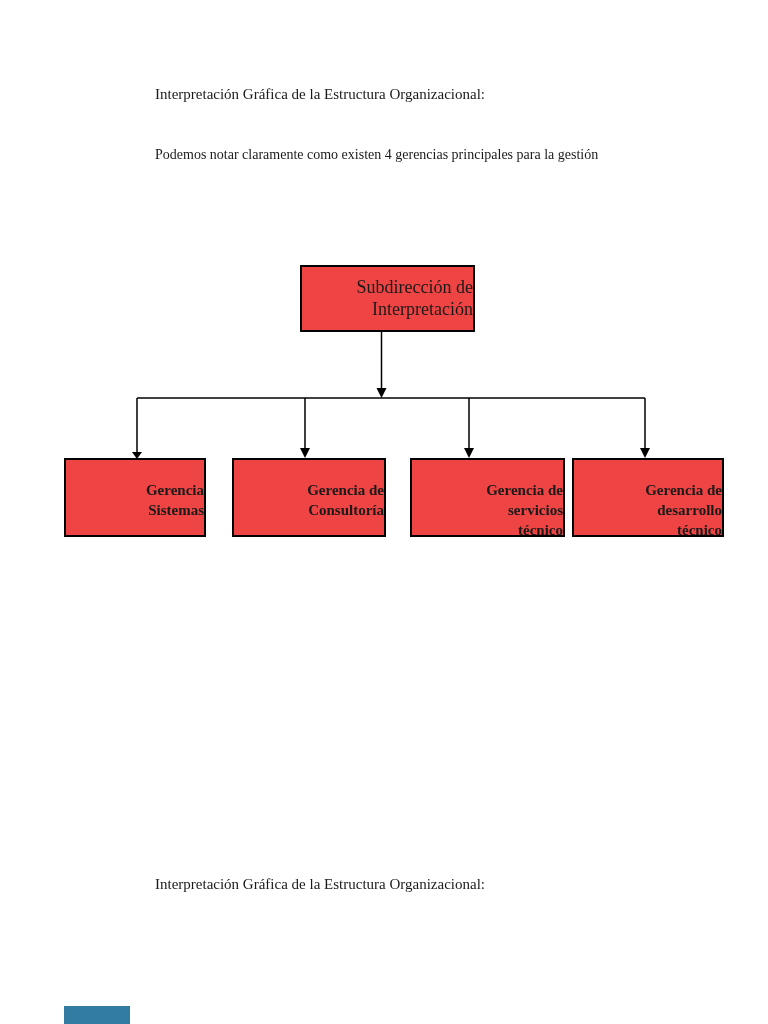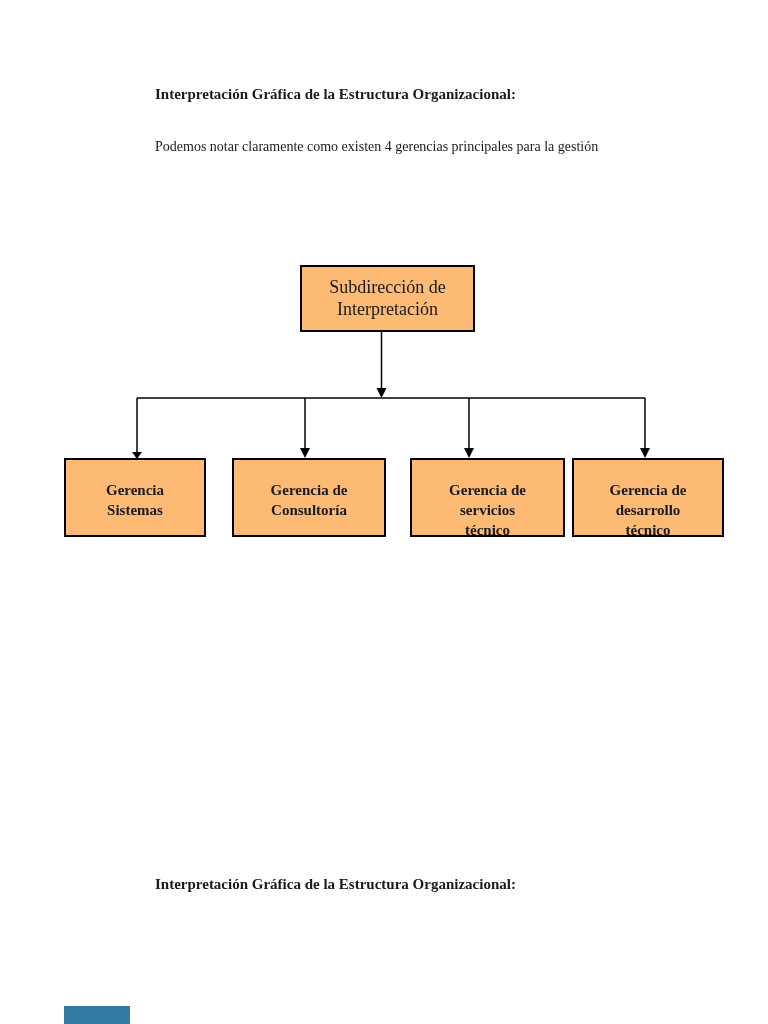--- a/index.html
+++ b/index.html
@@ -11,54 +11,54 @@
     position: relative;
     width: 768px;
     height: 1024px;
     background: #ffffff;
     overflow: hidden;
     font-family: "Liberation Serif", serif;
     color: #1a1a1a;
   }
   .heading {
     position: absolute;
-    font-weight: bold;
+    font-weight: normal;
     font-size: 15px;
     white-space: nowrap;
   }
   .heading--top { left: 155px; top: 86px; }
   .heading--bottom { left: 155px; top: 876px; }
 
   .para {
     position: absolute;
     left: 107px;
     top: 138px;
     width: 570px;
     font-size: 14px;
     line-height: 17px;
   }
   .para .line { white-space: nowrap; }
-  .para .line--indent { padding-left: 48px; }
+  .para .line--indent { padding-left: 48px; margin-top: 8px; }
 
   .org-chart {
     position: absolute;
     left: 0; top: 0;
     width: 768px; height: 1024px;
   }
   .connectors {
     position: absolute;
     left: 0; top: 0;
     pointer-events: none;
   }
   .obox {
     position: absolute;
     box-sizing: border-box;
-    background: #fdba74;
+    background: #ef4444;
     border: 2px solid #000000;
-    text-align: center;
+    text-align: right;
   }
   .obox .bl { display: block; }
   .obox--root {
     left: 300px; top: 265px;
     width: 175px; height: 67px;
     font-size: 18px;
     line-height: 22px;
     padding-top: 9px;
     font-weight: normal;
   }

